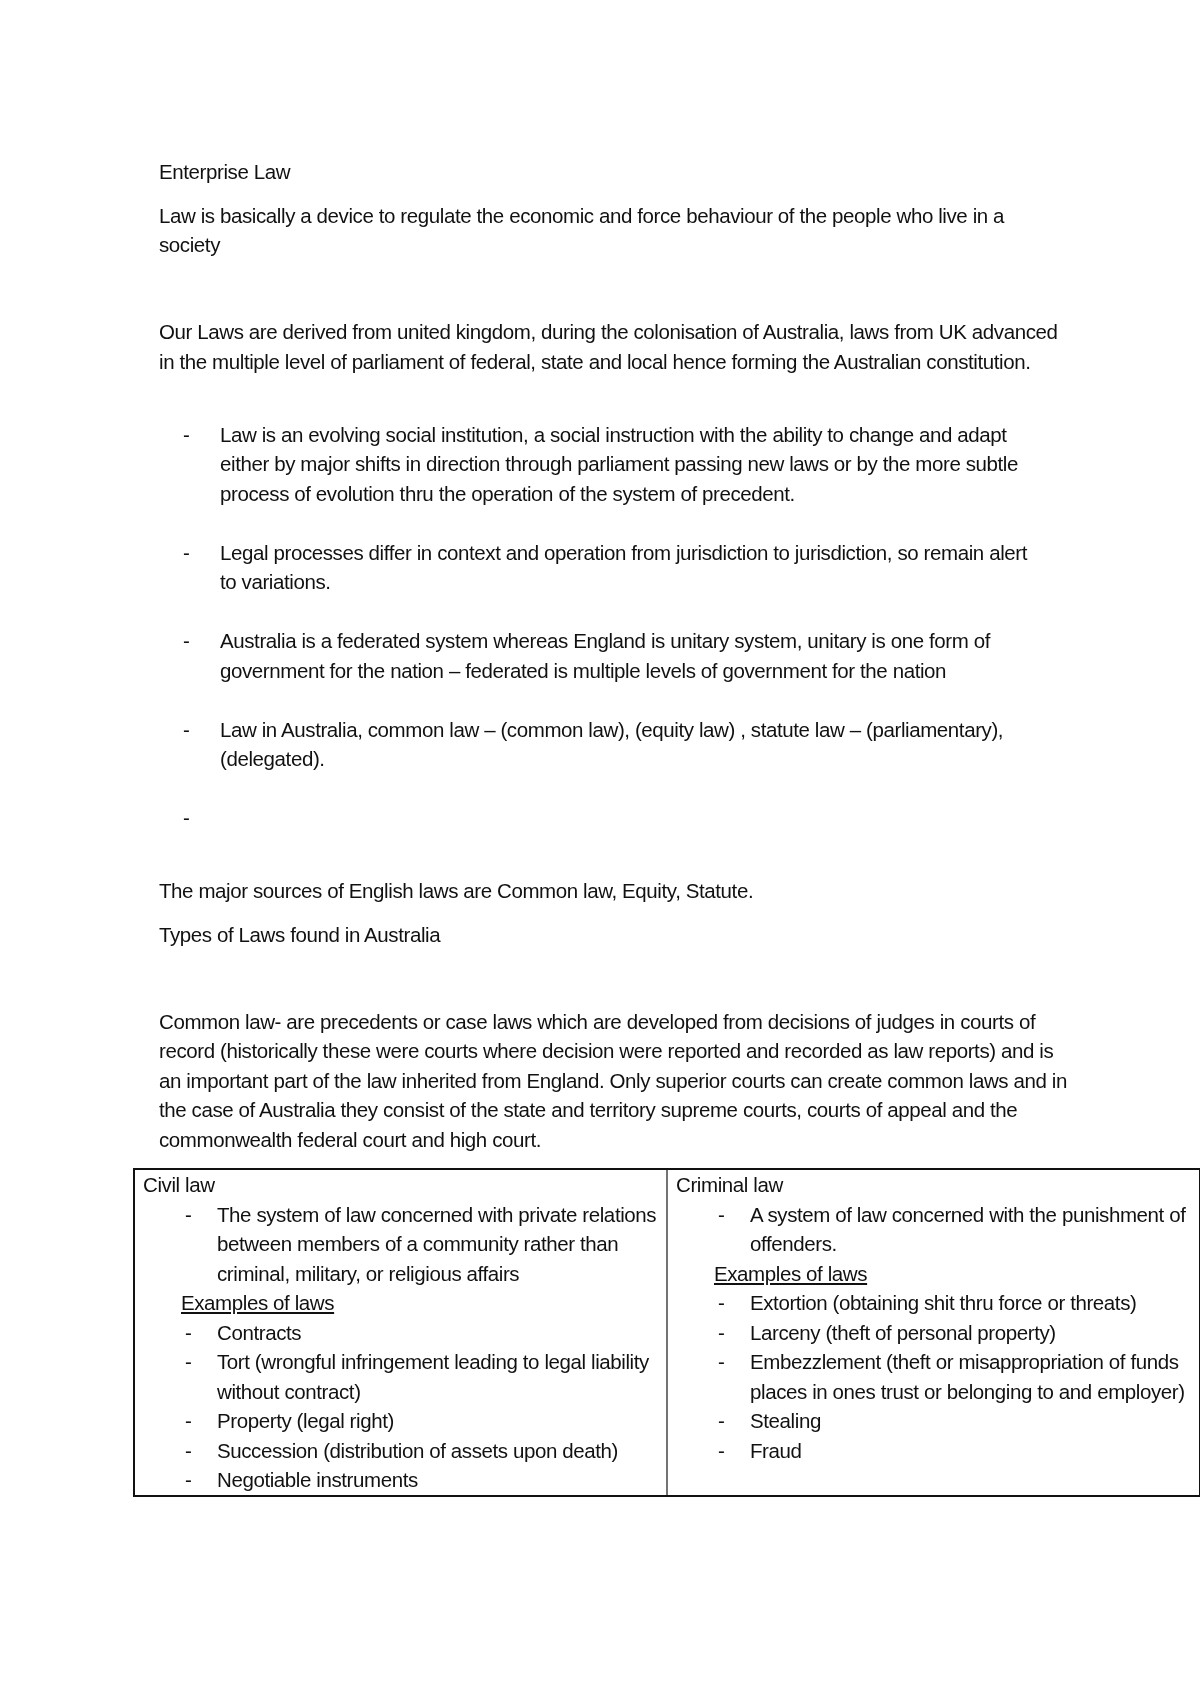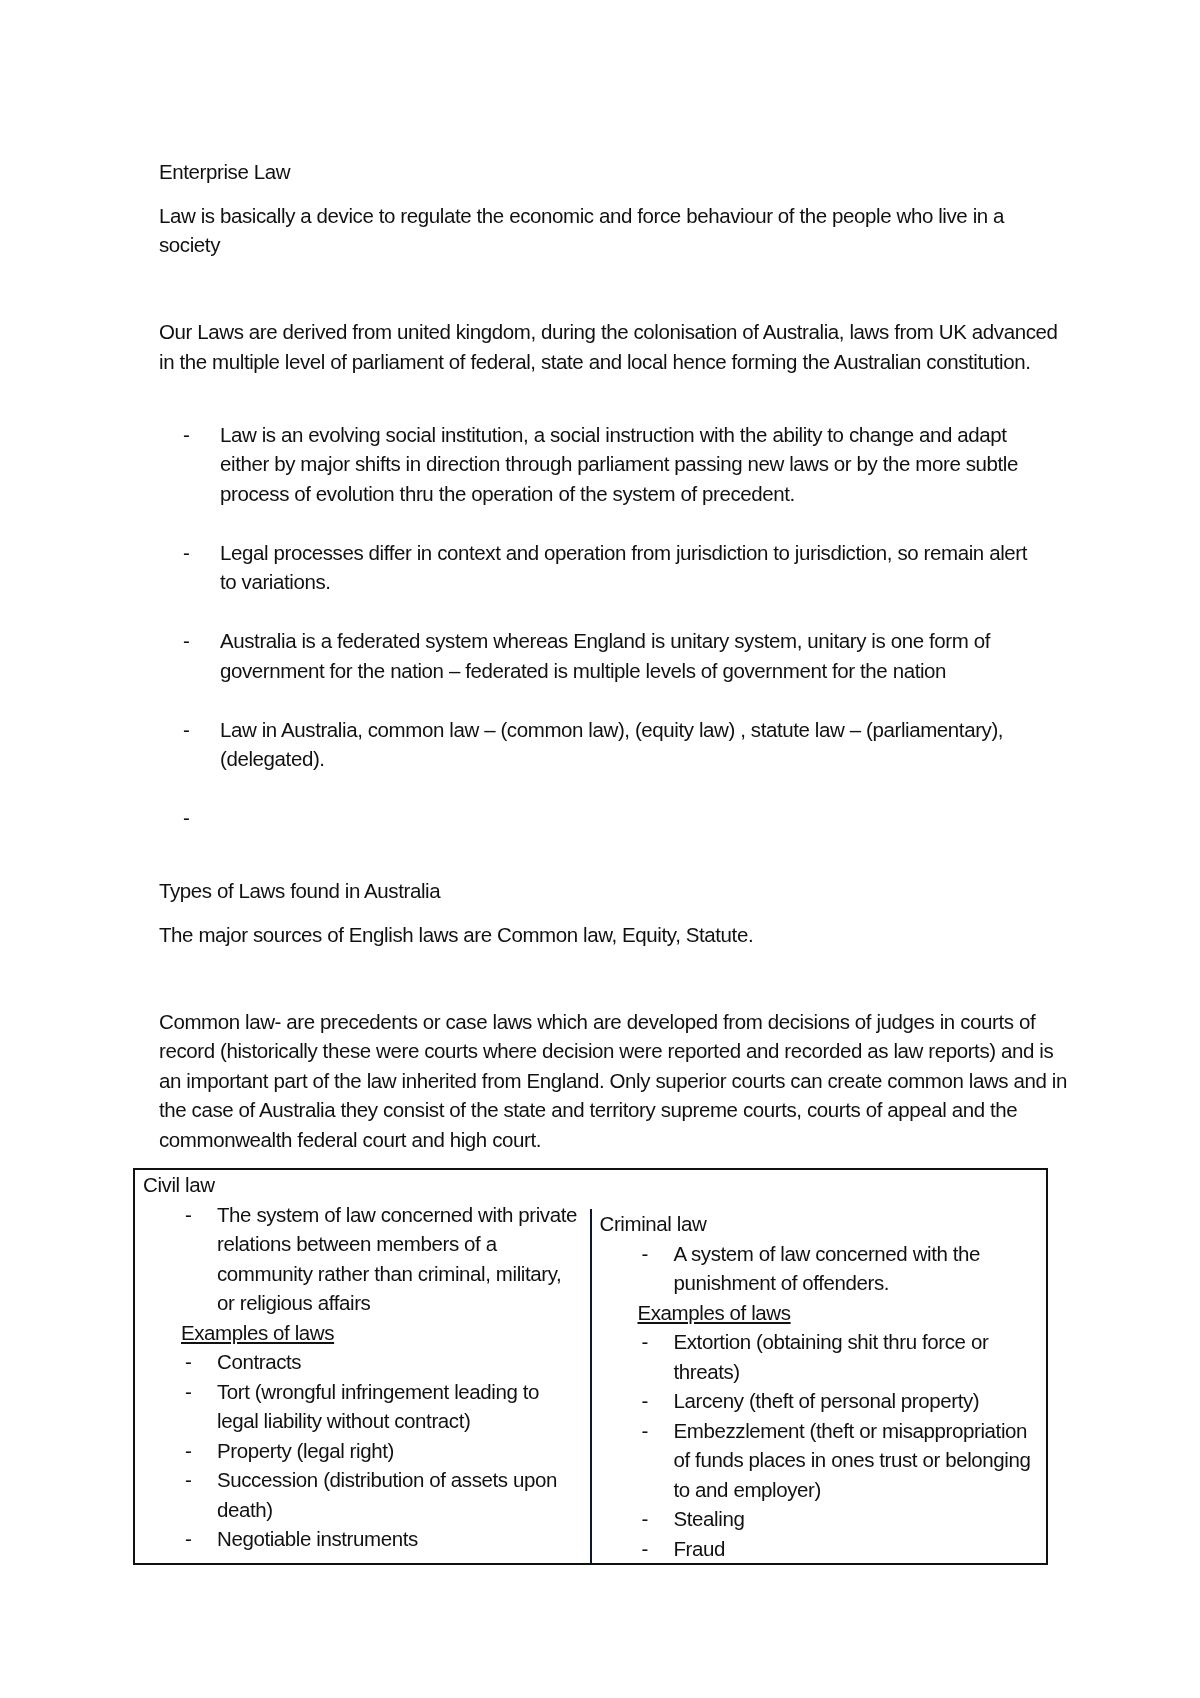--- a/index.html
+++ b/index.html
@@ -3,23 +3,23 @@
   <meta charset="utf-8">
   <style>
     html, body { margin: 0; padding: 0; background: #ffffff; }
     body { width: 1200px; height: 1698px; position: relative; overflow: hidden;
       font-family: "Liberation Sans", sans-serif; color: #111; }
     .page { position: absolute; left: 145px; top: 143px; width: 920px; font-size: 20.5px; line-height: 29.5px; letter-spacing: -0.4px; }
     .p { margin: 14px; }
     .gap { height: 29.5px; }
     .bullet { position: relative; padding-left: 75px; margin: 0; }
     .bullet .dash { position: absolute; left: 38px; top: 0; }
-    .table { width: 915px; border: 2px solid #111; display: flex; margin-left: -12px; box-sizing: border-box; }
+    .table { width: 1068px; border: 2px solid #111; display: flex; margin-left: -12px; box-sizing: border-box; }
     .col { flex: 1; padding: 0 8px; box-sizing: border-box; }
-    .col + .col { border-left: 2px solid #0f172a; margin-top: 39px; }
+    .col + .col { border-left: 2px solid #737373; }
     .tb { position: relative; padding-left: 74px; }
     .tb .dash { position: absolute; left: 42px; }
     .tsub { padding-left: 38px; text-decoration: underline; }
   </style>
 </head>
 <body>
 
 <div class="page">
   <p class="p">Enterprise Law</p>
   <p class="p" style="width:900px">Law is basically a device to regulate the economic and force behaviour of the people who live in a society</p>
@@ -31,22 +31,22 @@
   <div class="gap"></div>
   <p class="bullet" style="width:820px"><span class="dash">-</span><span>Legal processes differ in context and operation from jurisdiction to jurisdiction, so remain alert to variations.</span></p>
   <div class="gap"></div>
   <p class="bullet" style="width:840px"><span class="dash">-</span><span>Australia is a federated system whereas England is unitary system, unitary is one form of government for the nation – federated is multiple levels of government for the nation</span></p>
   <div class="gap"></div>
   <p class="bullet" style="width:790px"><span class="dash">-</span><span>Law in Australia, common law – (common law), (equity law) , statute law – (parliamentary), (delegated).</span></p>
   <div class="gap"></div>
   <p class="bullet"><span class="dash">-</span><span></span>&nbsp;</p>
   <div class="gap"></div>
 
+  <p class="p">The major sources of English laws are Common law, Equity, Statute.</p>
   <p class="p">Types of Laws found in Australia</p>
-  <p class="p">The major sources of English laws are Common law, Equity, Statute.</p>
   <div class="gap"></div>
   <p class="p" style="width:910px">Common law- are precedents or case laws which are developed from decisions of judges in courts of record (historically these were courts where decision were reported and recorded as law reports) and is an important part of the law inherited from England. Only superior courts can create common laws and in the case of Australia they consist of the state and territory supreme courts, courts of appeal and the commonwealth federal court and high court.</p>
 
   <div class="table">
     <div class="col">
       <div>Civil law</div>
       <div class="tb"><span class="dash">-</span><span>The system of law concerned with private relations between members of a community rather than criminal, military, or religious affairs</span></div>
       <div class="tsub">Examples of laws</div>
       <div class="tb"><span class="dash">-</span><span>Contracts</span></div>
       <div class="tb"><span class="dash">-</span><span>Tort (wrongful infringement leading to legal liability without contract)</span></div>

